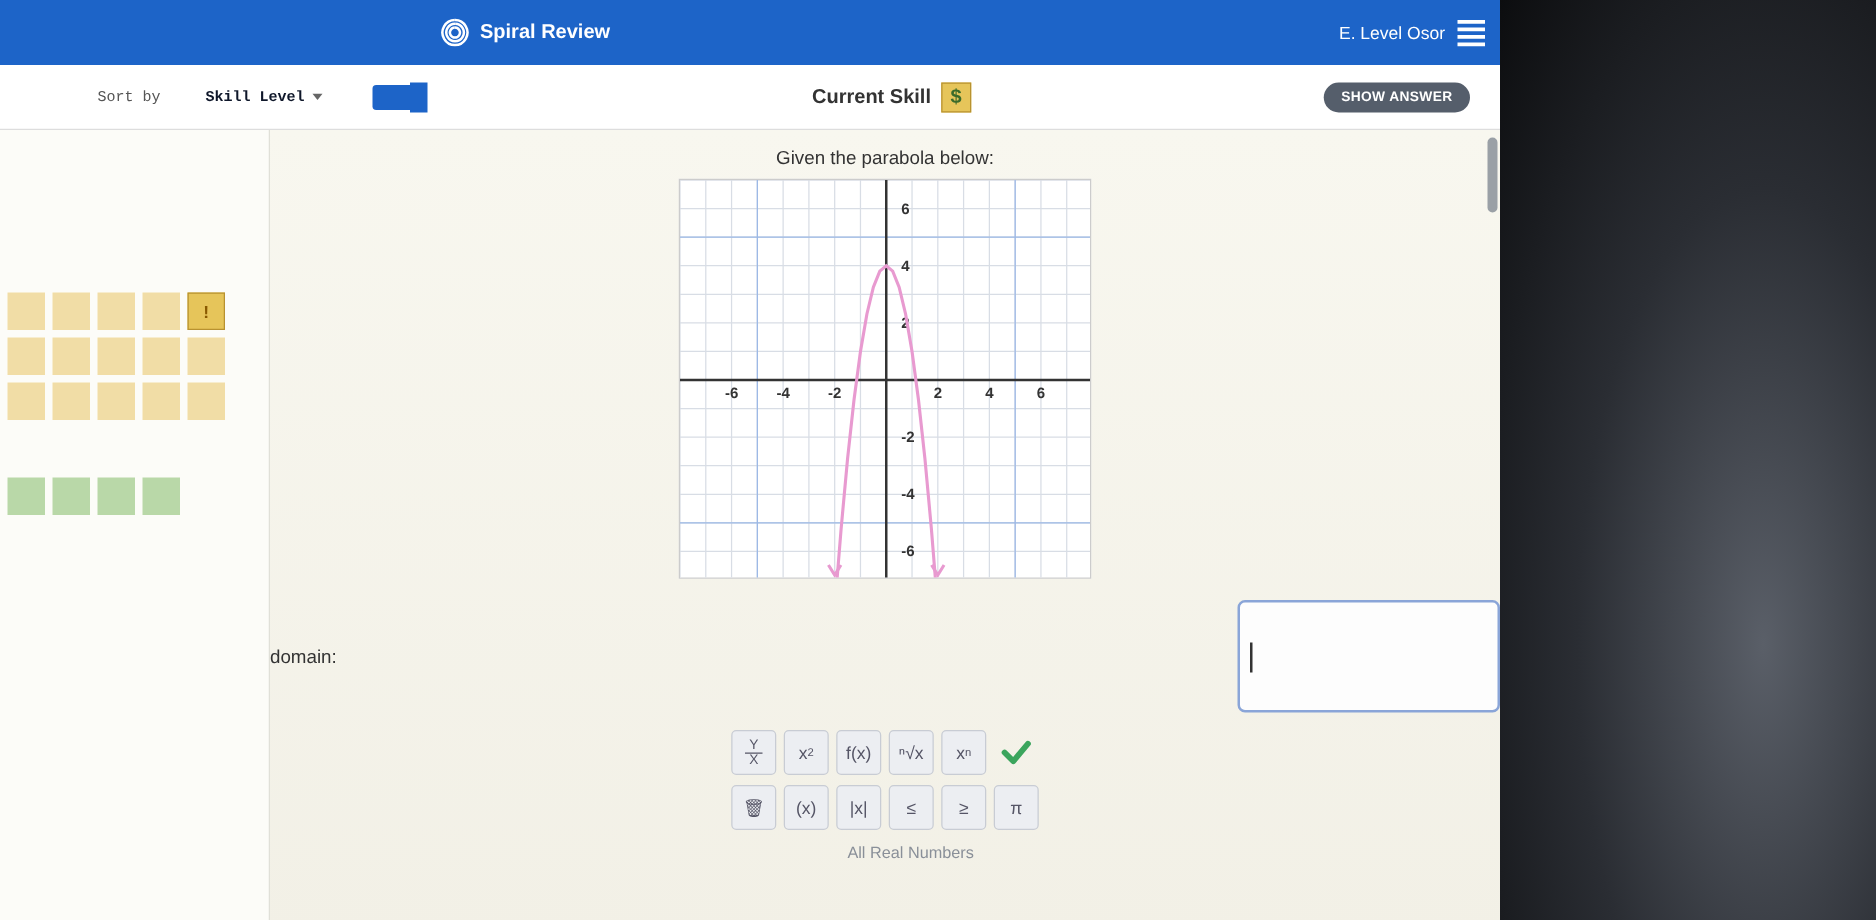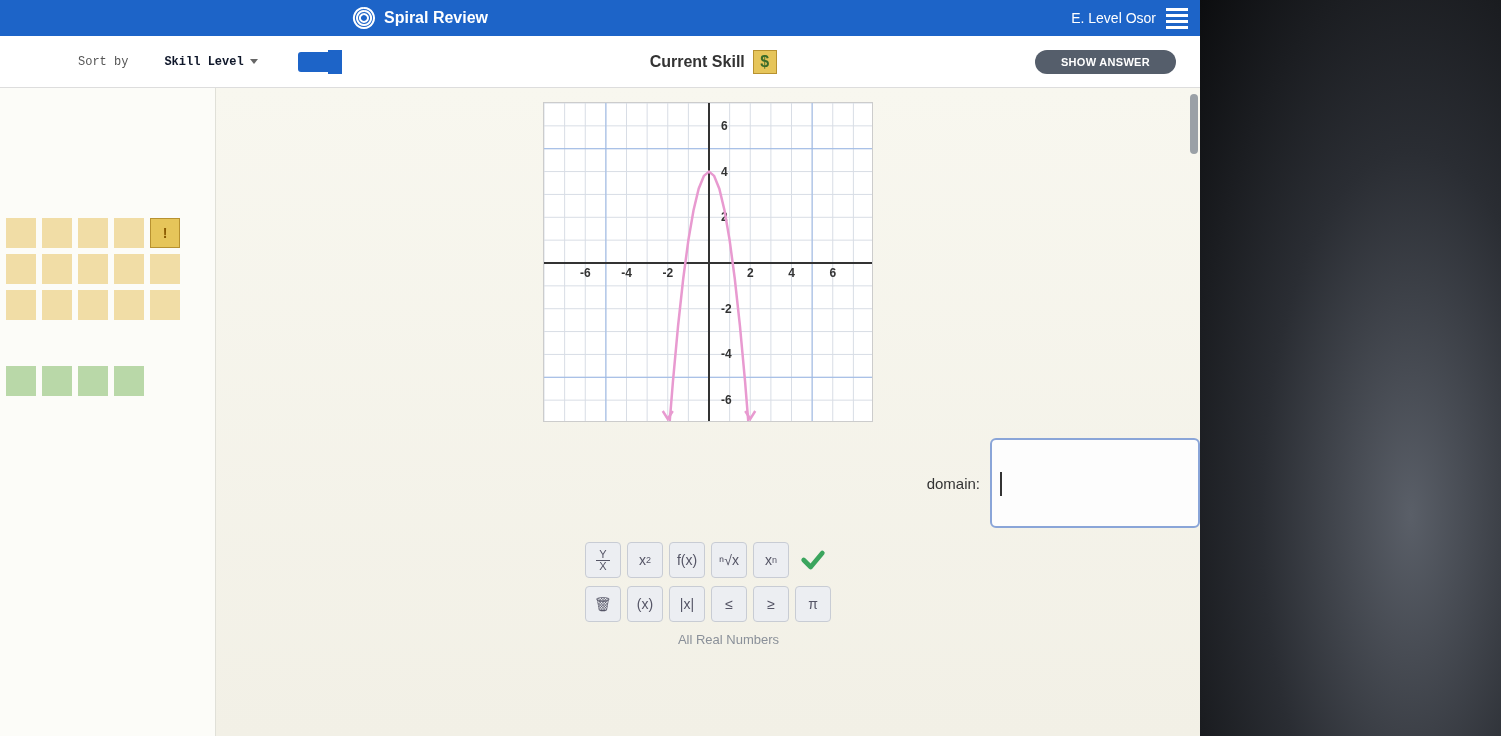--- a/index.html
+++ b/index.html
@@ -1,47 +1,47 @@
 <!DOCTYPE html>
 <html><head>
 <meta charset="utf-8">
 <style>
   * { box-sizing: border-box; margin: 0; padding: 0; }
   body { font-family: Arial, Helvetica, sans-serif; background: #000; width: 1501px; height: 736px; overflow: hidden; position: relative; }
   .app-frame { position: absolute; left: 0; top: 0; width: 1200px; height: 736px; background: #f5f5f0; }
-  .topbar { height: 36px; background: #1d64c8; display: flex; align-items: center; color: #fff; padding: 0 12px; }
+  .topbar { height: 52px; background: #1d64c8; display: flex; align-items: center; color: #fff; padding: 0 12px; }
   .topbar .logo { width: 24px; height: 24px; margin-left: 340px; margin-right: 8px; display:flex; align-items:center; justify-content:center;}
   .topbar .title { font-size: 16px; font-weight: 600; }
   .topbar .spacer { flex: 1; }
   .topbar .username { font-size: 14px; margin-right: 10px; }
   .menu-icon { display:flex; flex-direction:column; gap:3px; }
   .menu-icon span { display:block; width:22px; height:3px; background:#fff; }
   .subbar { height: 52px; background: #fff; border-bottom: 1px solid #ddd; display: flex; align-items: center; padding: 0 14px; }
   .sortby { font-size: 12px; color: #555; margin-left: 64px; display:flex; align-items:center; gap:4px;font-family:Liberation Mono, monospace;}
   .sortby b { color:#0f172a;margin-left:32px; }
   .caret-down { width:0; height:0; border-left:4px solid transparent; border-right:4px solid transparent; border-top:5px solid #666; margin-left:2px;}
   .toggle { margin-left: 40px; width: 42px; height: 20px; background: #1d64c8; border-radius: 3px; position: relative; }
   .toggle::after { content:""; position:absolute; right:-2px; top:-2px; width:14px; height:24px; background:#1d64c8; }
   .current-skill { margin-left: 310px; font-size: 16px; font-weight: 700; color: #333; display:flex; align-items:center; gap:8px;}
   .skill-badge { width:24px; height:24px; background:#e6c55a; border:1px solid #b89230; display:flex; align-items:center; justify-content:center; font-weight:bold; color:#3a6b2a; font-size:16px;}
-  .show-answer { margin-left:auto; margin-right:10px; background:#555e6b; color:#fff; font-size:11px; font-weight:700; padding:6px 26px; border-radius:14px; letter-spacing:0.3px;}
+  .show-answer { margin-left:auto; margin-right:10px; background:#555e6b; color:#fff; font-size:11px; font-weight:700; padding:6px 14px; border-radius:14px; letter-spacing:0.3px;}
   .content { display:flex; height: calc(100% - 88px); }
   .sidebar { width: 216px; background:#fcfcf8; border-right:1px solid #e0e0d8; padding:20px 0 0 6px; }
   .tile-row { display:flex; gap:6px; margin-bottom:6px; }
   .tile { width:30px; height:30px; background:#f1dda6; }
   .tile.green { background:#b9d8a8; }
   .tile.alert { background:#e6c55a; border:1px solid #b89230; display:flex; align-items:center; justify-content:center; color:#8a5a00; font-weight:bold; font-size:14px;}
   .gap-row { height:40px; }
   .main { flex:1; background:linear-gradient(180deg,#f8f7ef 0%, #f2f0e6 100%); overflow:auto; position:relative; padding:14px 0 20px 0; text-align:center;}
   .main .scrollbar { position:absolute; right:2px; top:6px; width:8px; height:60px; background:#9aa0a6; border-radius:4px;}
   .prompt { font-size:15px; color:#333; font-weight:500; margin-bottom:8px;}
   .graph-wrap { display:inline-block; }
   svg.graph { background:#fff; border:1px solid #ccc; }
   .instruction { font-size:15px; color:#333; margin-top:10px; }
-  .answer-row { display:flex; align-items:center; justify-content:flex-end; gap:10px; margin-top:12px;}
+  .answer-row { display:flex; align-items:center; justify-content:space-between; gap:10px; margin-top:12px;}
   .answer-label { font-size:15px; color:#333;}
   .answer-box { width:210px; height:90px; border:2px solid #8aa5d8; border-radius:6px; background:#fdfdfd; position:relative;}
   .answer-box .cursor { position:absolute; left:8px; top:32px; width:2px; height:24px; background:#333; }
   .toolbar { display:flex; gap:6px; justify-content:center; margin-top:14px; align-items:center;}
   .tool-btn { min-width:36px; height:36px; background:#eceef2; border:1px solid #c8ccd4; border-radius:4px; display:flex; align-items:center; justify-content:center; font-size:14px; color:#556; }
   .tool-btn.check { background:transparent; border:none; }
   .check svg { width:28px; height:28px; }
   .toolbar2 { display:flex; gap:6px; justify-content:center; margin-top:8px; align-items:center;}
   .all-real { margin-top:10px; font-size:13px; color:#8a9099;padding-left:41px; }
   .frac { display:flex; flex-direction:column; align-items:center; font-size:11px; line-height:1;}
@@ -115,20 +115,21 @@
       <div class="tile-row">
         <div class="tile green"></div>
         <div class="tile green"></div>
         <div class="tile green"></div>
         <div class="tile green"></div>
       </div>
     </div>
 
     <div class="main">
       <div class="scrollbar"></div>
+      <div class="prompt">Given the parabola below:</div>
 
       <div class="graph-wrap">
         <svg class="graph" id="graph-svg" width="330" height="320">
             <line x1="0" y1="0" x2="0" y2="320" stroke="#d8dde5" stroke-width="1"></line>
             <line x1="20.625" y1="0" x2="20.625" y2="320" stroke="#d8dde5" stroke-width="1"></line>
             <line x1="41.25" y1="0" x2="41.25" y2="320" stroke="#d8dde5" stroke-width="1"></line>
             <line x1="61.875" y1="0" x2="61.875" y2="320" stroke="#d8dde5" stroke-width="1"></line>
             <line x1="82.5" y1="0" x2="82.5" y2="320" stroke="#d8dde5" stroke-width="1"></line>
             <line x1="103.125" y1="0" x2="103.125" y2="320" stroke="#d8dde5" stroke-width="1"></line>
             <line x1="123.75" y1="0" x2="123.75" y2="320" stroke="#d8dde5" stroke-width="1"></line>

